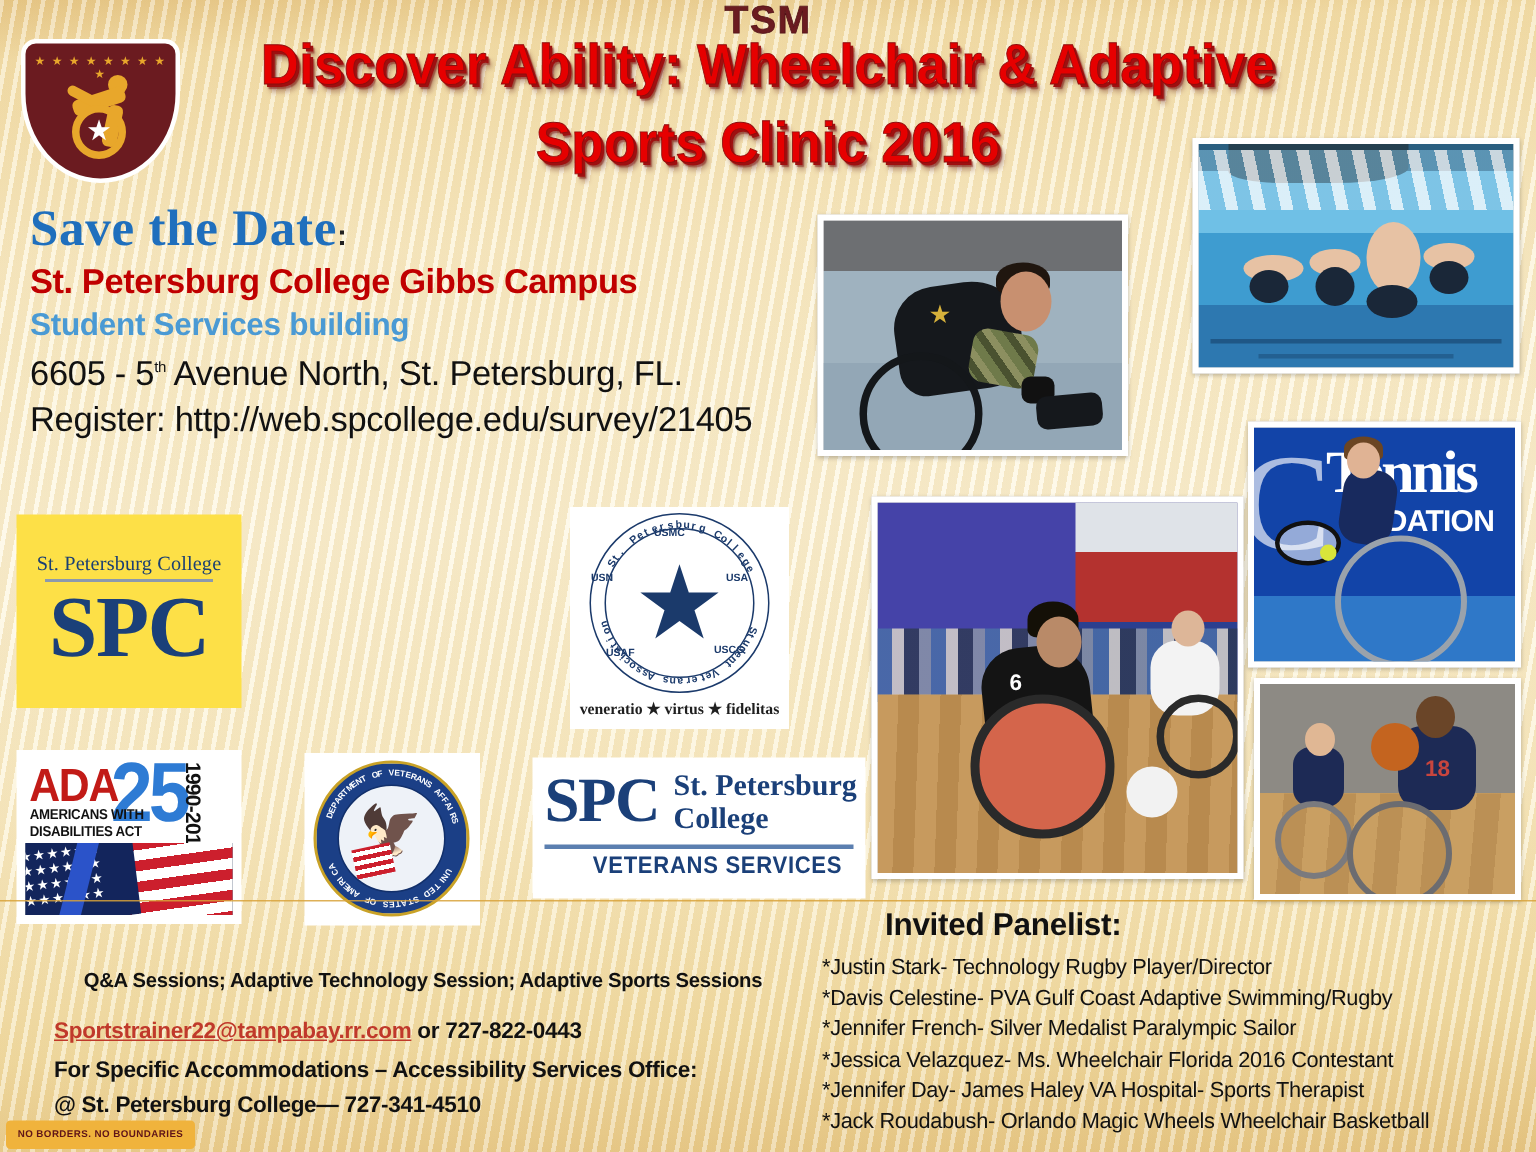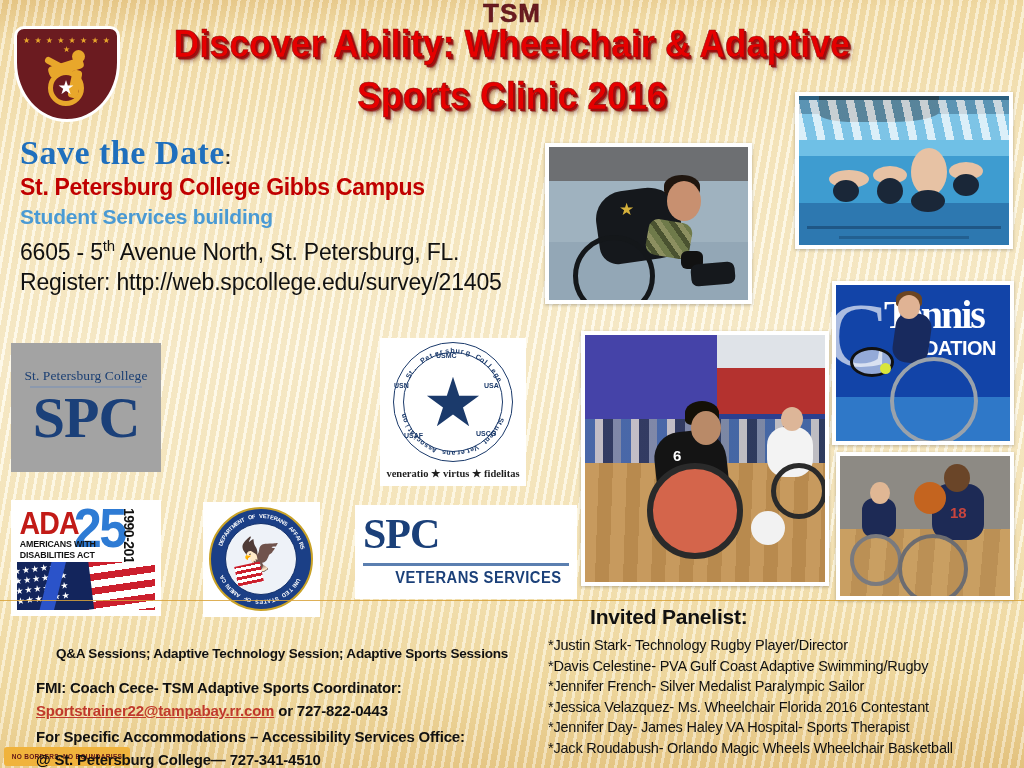--- a/index.html
+++ b/index.html
@@ -39,24 +39,24 @@
   .save-date {
     font-family:"Liberation Serif", serif;
     font-weight:bold; font-size:34px; color:#1f6fbd;
     letter-spacing:0.5px;
   }
   .save-date .colon { font-size:19px; color:#222; font-family:"Liberation Sans",sans-serif; }
   .ev-line { font-size:23px; color:#111; line-height:30px; letter-spacing:-0.2px; white-space:nowrap; }
   .ev-line.spaced { margin-top:4px; }
   .ev-campus { font-size:23px; font-weight:bold; color:#c00000; line-height:30px; letter-spacing:-0.3px; }
   .ev-bldg { font-size:21px; font-weight:bold; color:#4a9ad4; line-height:29px; letter-spacing:-0.2px; }
-  .ev-line sup { font-size:15px; vertical-align:super; }
-
-  
-  .logo { position:absolute; background:#a3a3a3; overflow:hidden; }
+  .ev-line sup { font-size:10px; vertical-align:super; }
+
+  
+  .logo { position:absolute; background:#fde047; overflow:hidden; }
 
   
   #logo-spc { left:11px; top:343px; width:150px; height:129px;
               display:flex; flex-direction:column; align-items:center; justify-content:center; }
   #logo-spc .spc-top { font-family:"Liberation Serif",serif; font-size:13.5px; color:#1b3f73; letter-spacing:0.1px; }
   #logo-spc .spc-rule { width:112px; height:2px; background:#8c99ad; margin:2px 0 0; }
   #logo-spc .spc-big { font-family:"Liberation Serif",serif; font-size:58px; font-weight:bold; color:#1b4079; line-height:60px; letter-spacing:-1px; }
 
   
   #logo-tsm { left:192px; top:340px; width:134px; height:144px; background:transparent; }
@@ -415,20 +415,21 @@
         <span style="transform: rotate(40.4348deg) translate(0px, 46px) rotate(180deg);">E</span>
         <span style="transform: rotate(45.8261deg) translate(0px, 46px) rotate(180deg);">R</span>
         <span style="transform: rotate(51.2174deg) translate(0px, 46px) rotate(180deg);">I</span>
         <span style="transform: rotate(56.6087deg) translate(0px, 46px) rotate(180deg);">C</span>
         <span style="transform: rotate(62deg) translate(0px, 46px) rotate(180deg);">A</span>
       </div>
   </div>
 
   <div class="logo" id="logo-spcvs">
     <div class="vs-spc">SPC</div>
+    <div class="vs-name" id="vs-name">St. Petersburg<br>College</div>
     <div class="vs-rule"></div>
     <div class="vs-sub">VETERANS SERVICES</div>
   </div>
 
   <div class="photo" id="ph-soldier">
     <div class="bg"></div>
       <div class="floor"></div>
       <div class="torso"></div>
       <div class="star">★</div>
     <div class="camo"></div>
@@ -494,21 +495,20 @@
       <div class="b1-num">18</div>
       <div class="b1-head"></div>
     <div class="ball"></div>
       <div class="b1-wheel"></div>
   </div>
 
   <div class="divider" id="div1"></div>
 
   <div class="qa">Q&amp;A Sessions; Adaptive Technology Session; Adaptive Sports Sessions</div>
   <div class="fmi">
-    <div class="ln">FMI: Coach Cece- TSM Adaptive Sports Coordinator:</div>
     <div class="ln"><span class="email">Sportstrainer22@tampabay.rr.com</span><span>  or 727-822-0443</span></div>
     <div class="ln second">For Specific Accommodations – Accessibility Services Office:</div>
     <div class="ln">@ St. Petersburg College— 727-341-4510</div>
   </div>
 
   <div class="panel">
     <div class="p-title">Invited Panelist:</div>
     <div id="panelist-list">
         <div class="p-item">*Justin Stark- Technology Rugby Player/Director</div>
         <div class="p-item">*Davis Celestine- PVA Gulf Coast Adaptive Swimming/Rugby</div>

